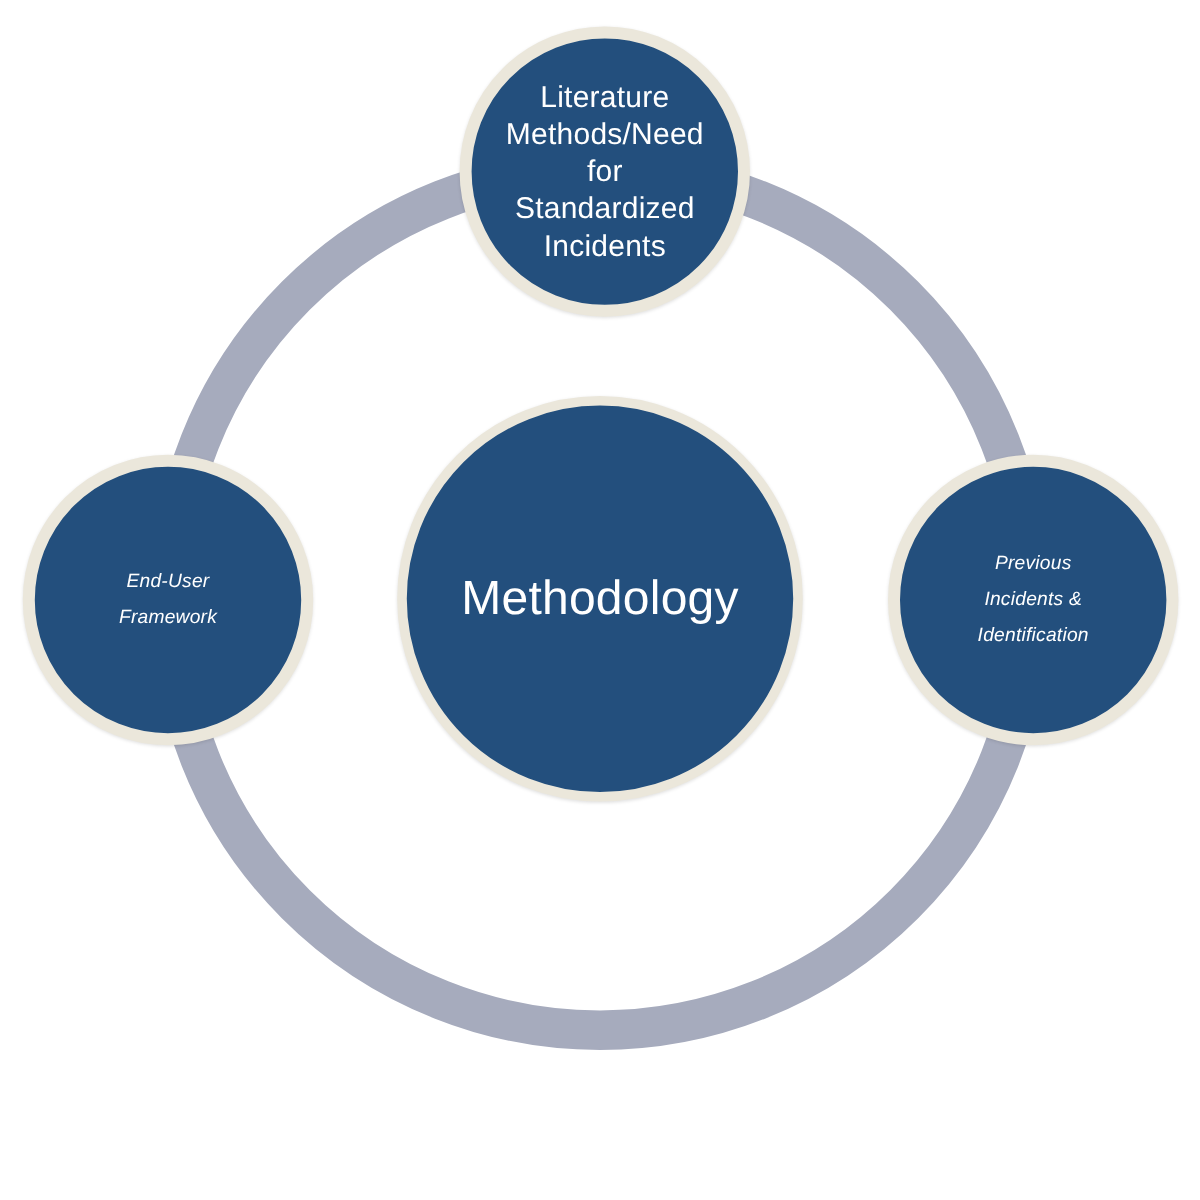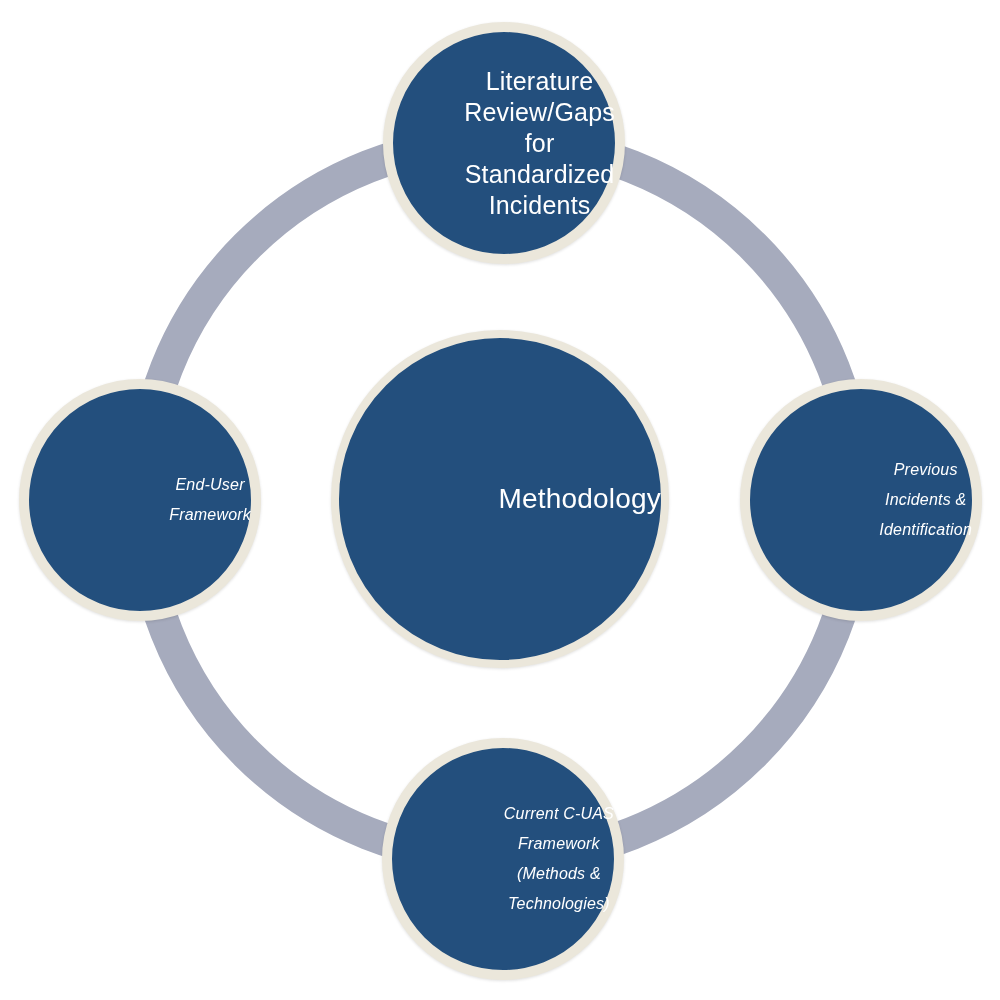--- a/index.html
+++ b/index.html
@@ -28,21 +28,21 @@
   
   .node {
     position: absolute;
     box-sizing: border-box;
     border-radius: 50%;
     background: #234F7D;
     border: 10px solid #EBE7DB;
     box-shadow: 0 1px 3px rgba(0,0,0,0.12);
     display: flex;
     align-items: center;
-    justify-content: flex-end;
+    justify-content: center;
     text-align: center;
     color: #ffffff;
   }
   .node .label {
     font-size: 16px;
     line-height: 30px;
     letter-spacing: 0.2px;
   }
   .node .label span { display: block; }
   .node.italic .label { font-style: italic; }
@@ -55,58 +55,50 @@
   .node.top .label { font-size: 25px; line-height: 31px; }
 
   .node.center {
     left: 331px;
     top: 330px;
     width: 338px;
     height: 338px;
     border-width: 8px;
   }
   .node.center .label {
-    font-size: 28px;
+    font-size: 40px;
     line-height: 46px;
     font-style: normal;
   }
 </style>
 </head>
 <body>
 
 <div class="canvas">
 
   <div class="ring"></div>
 
   <div class="node top">
     <div class="label">
       <span>Literature</span>
-      <span>Review/Gaps</span>
+      <span>Methods/Need</span>
       <span>for</span>
       <span>Standardized</span>
       <span>Incidents</span>
     </div>
   </div>
 
   <div class="node right italic">
     <div class="label">
       <span>Previous</span>
       <span>Incidents &amp;</span>
       <span>Identification</span>
     </div>
   </div>
 
-  <div class="node bottom italic">
-    <div class="label">
-      <span>Current C-UAS</span>
-      <span>Framework</span>
-      <span>(Methods &amp;</span>
-      <span>Technologies)</span>
-    </div>
-  </div>
 
   <div class="node left italic">
     <div class="label">
       <span>End-User</span>
       <span>Framework</span>
     </div>
   </div>
 
   <div class="node center">
     <div class="label">Methodology</div>

